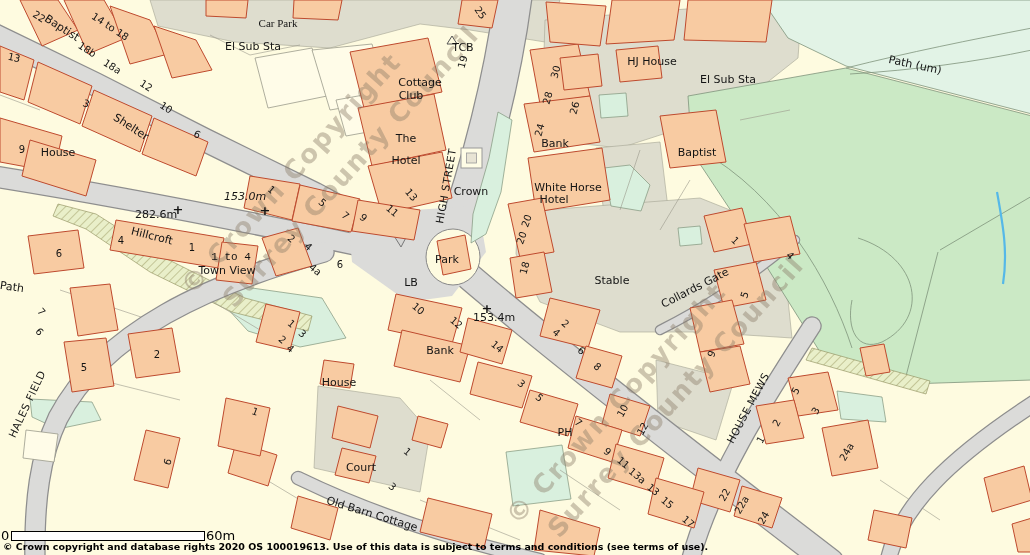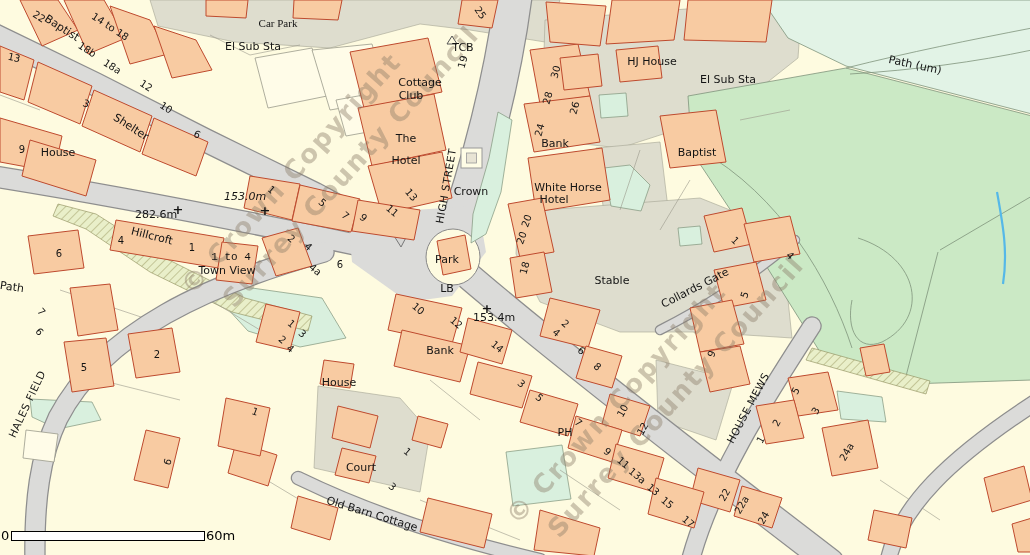--- a/index.html
+++ b/index.html
@@ -243,21 +243,21 @@
       <span class="lbl name" style="left: 697px; top: 152px; transform: translate(-50%, -50%) rotate(0deg);">Baptist</span>
       <span class="lbl name" style="left: 915px; top: 65px; transform: translate(-50%, -50%) rotate(12deg);">Path (um)</span>
       <span class="lbl name" style="left: 471px; top: 191px; transform: translate(-50%, -50%) rotate(0deg);">Crown</span>
       <span class="lbl name" style="left: 58px; top: 152px; transform: translate(-50%, -50%) rotate(0deg);">House</span>
       <span class="lbl name" style="left: 131px; top: 127px; transform: translate(-50%, -50%) rotate(33deg);">Shelter</span>
       <span class="lbl name" style="left: 62px; top: 28px; transform: translate(-50%, -50%) rotate(33deg);">Baptist</span>
       <span class="lbl name" style="left: 152px; top: 236px; transform: translate(-50%, -50%) rotate(14deg);">Hillcroft</span>
       <span class="lbl name" style="left: 231px; top: 257px; transform: translate(-50%, -50%) rotate(0deg); font-family: Liberation Mono, monospace;">1 to 4</span>
       <span class="lbl name" style="left: 227px; top: 270px; transform: translate(-50%, -50%) rotate(0deg);">Town View</span>
       <span class="lbl name" style="left: 447px; top: 259px; transform: translate(-50%, -50%) rotate(0deg);">Park</span>
-      <span class="lbl name" style="left: 411px; top: 288px; transform: translate(-50%, -50%) rotate(0deg); margin-left: 36px;">LB</span>
+      <span class="lbl name" style="left: 411px; top: 282px; transform: translate(-50%, -50%) rotate(0deg);">LB</span>
       <span class="lbl name" style="left: 440px; top: 350px; transform: translate(-50%, -50%) rotate(0deg);">Bank</span>
       <span class="lbl name" style="left: 339px; top: 382px; transform: translate(-50%, -50%) rotate(0deg);">House</span>
       <span class="lbl name" style="left: 612px; top: 280px; transform: translate(-50%, -50%) rotate(0deg);">Stable</span>
       <span class="lbl name" style="left: 695px; top: 288px; transform: translate(-50%, -50%) rotate(-27deg);">Collards Gate</span>
       <span class="lbl name" style="left: 361px; top: 467px; transform: translate(-50%, -50%) rotate(0deg);">Court</span>
       <span class="lbl name" style="left: 372px; top: 514px; transform: translate(-50%, -50%) rotate(17deg);">Old Barn Cottage</span>
       <span class="lbl name" style="left: 565px; top: 432px; transform: translate(-50%, -50%) rotate(0deg);">PH</span>
       <span class="lbl name" style="left: 12px; top: 287px; transform: translate(-50%, -50%) rotate(8deg);">Path</span>
       <span class="lbl street" style="left: 446px; top: 186px; transform: translate(-50%, -50%) rotate(-80deg);">HIGH STREET</span>
       <span class="lbl street" style="left: 27px; top: 404px; transform: translate(-50%, -50%) rotate(-65deg);">HALES FIELD</span>
@@ -343,14 +343,15 @@
       <span class="lbl num" style="left: 255px; top: 412px; transform: translate(-50%, -50%) rotate(20deg);">1</span>
       <span class="lbl num" style="left: 168px; top: 462px; transform: translate(-50%, -50%) rotate(-70deg);">6</span>
     </div>
 
   <div id="scalebar">
     <span class="zero">0</span>
     <div class="track"></div>
     <span class="end">60m</span>
   </div>
 
+  <div id="copyright">© Crown copyright and database rights 2020 OS 100019613.  Use of this data is subject to terms and conditions (see terms of use).</div>
 
 </div>
 
 </body></html>

